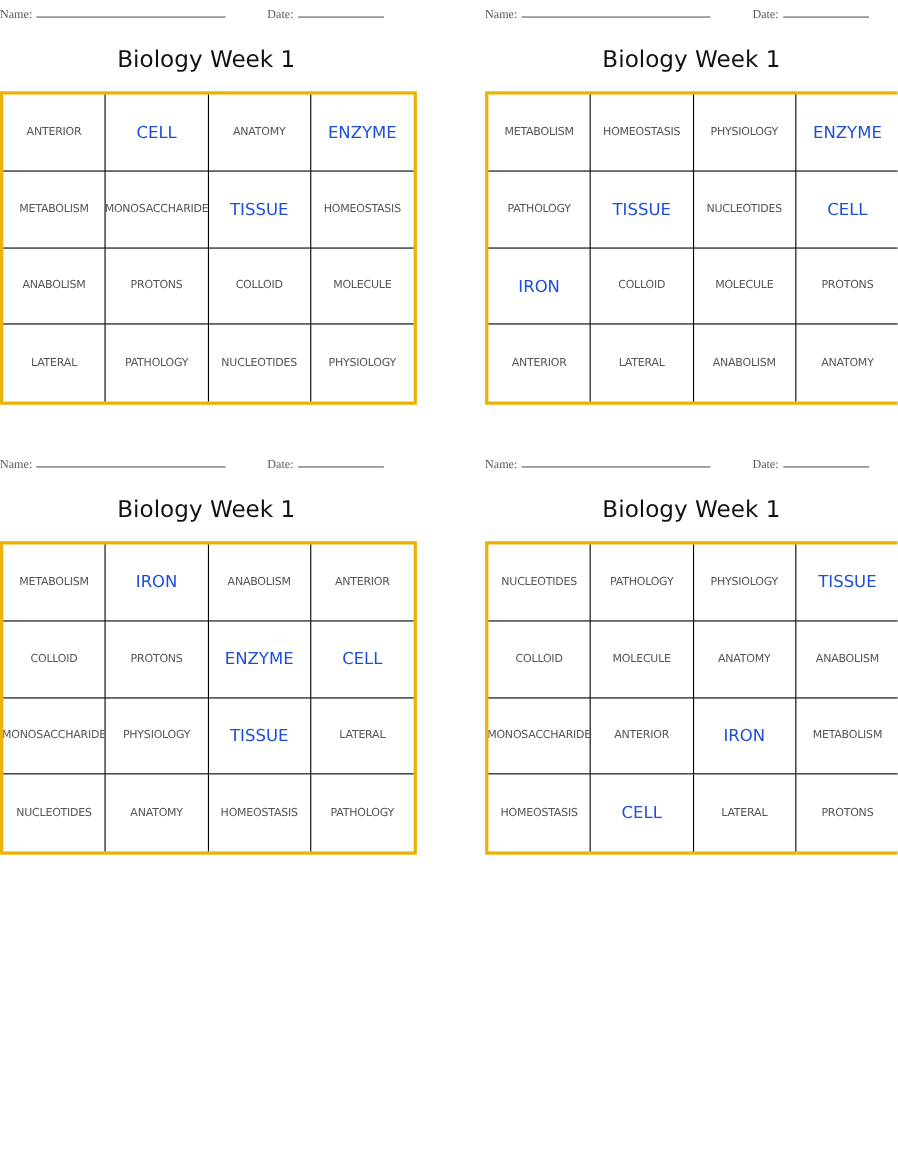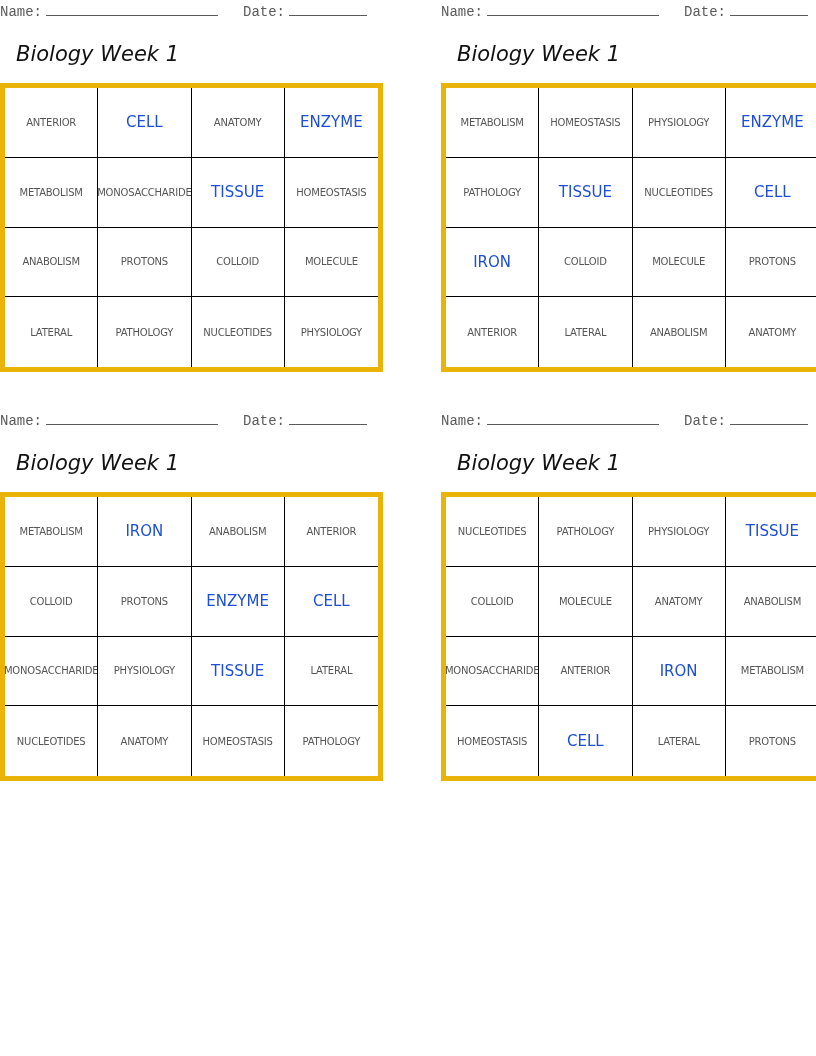--- a/index.html
+++ b/index.html
@@ -1,25 +1,25 @@
 <!DOCTYPE html>
 <html><head>
 <meta charset="utf-8">
 <style>
   html, body { margin:0; padding:0; background:#ffffff; }
   body { width:816px; height:1056px; position:relative; overflow:hidden; }
   .card { position:absolute; width:375px; }
-  .hdr { position:absolute; top:0; left:0; width:375px; height:20px; font-family:Liberation Mono, monospace; font-size:14px; color:#5a5a5a; }
+  .hdr { position:absolute; top:0; left:0; width:375px; height:20px; font-family:Liberation Serif, serif; font-size:11px; color:#5a5a5a; }
   .hdr .name { position:absolute; left:0; top:2px; white-space:nowrap; }
   .hdr .date { position:absolute; left:243px; top:2px; white-space:nowrap;text-align:center; }
   .hdr .line { display:inline-block; border-bottom:1px solid #5a5a5a; height:13px; vertical-align:baseline; margin-left:4px; }
   .hdr .name .line { width:172px; }
   .hdr .date .line { width:78px; }
-  .title { position:absolute; top:42px; left:16px; width:375px; text-align:left; font-family:"DejaVu Sans", sans-serif; font-size:21px; color:#111;font-style:italic; }
-  .grid { position:absolute; top:83px; left:0; width:373px; height:279px; border:5px solid #eab308; display:grid; grid-template-columns:repeat(4, 1fr); grid-template-rows:repeat(4, 1fr); }
+  .title { position:absolute; top:42px; left:0; width:375px; text-align:center; font-family:"DejaVu Sans", sans-serif; font-size:21px; color:#111; }
+  .grid { position:absolute; top:83px; left:0; width:373px; height:279px; border:3px solid #eab308; display:grid; grid-template-columns:repeat(4, 1fr); grid-template-rows:repeat(4, 1fr); }
   .cell { border-right:1px solid #000; border-bottom:1px solid #000; display:flex; align-items:center; justify-content:center; font-family:"DejaVu Sans", sans-serif; font-size:10px; color:#555; letter-spacing:-0.2px; overflow:hidden; white-space:nowrap; }
   .cell:nth-child(4n) { border-right:none; }
   .cell:nth-child(n+13) { border-bottom:none; }
   .cell.big { font-size:15px; color:#1d4ed8; letter-spacing:0; }
 </style>
 </head>
 <body>
 
 <div id="cards-root">
     <div class="card" style="left: 0px; top: 0px;">

